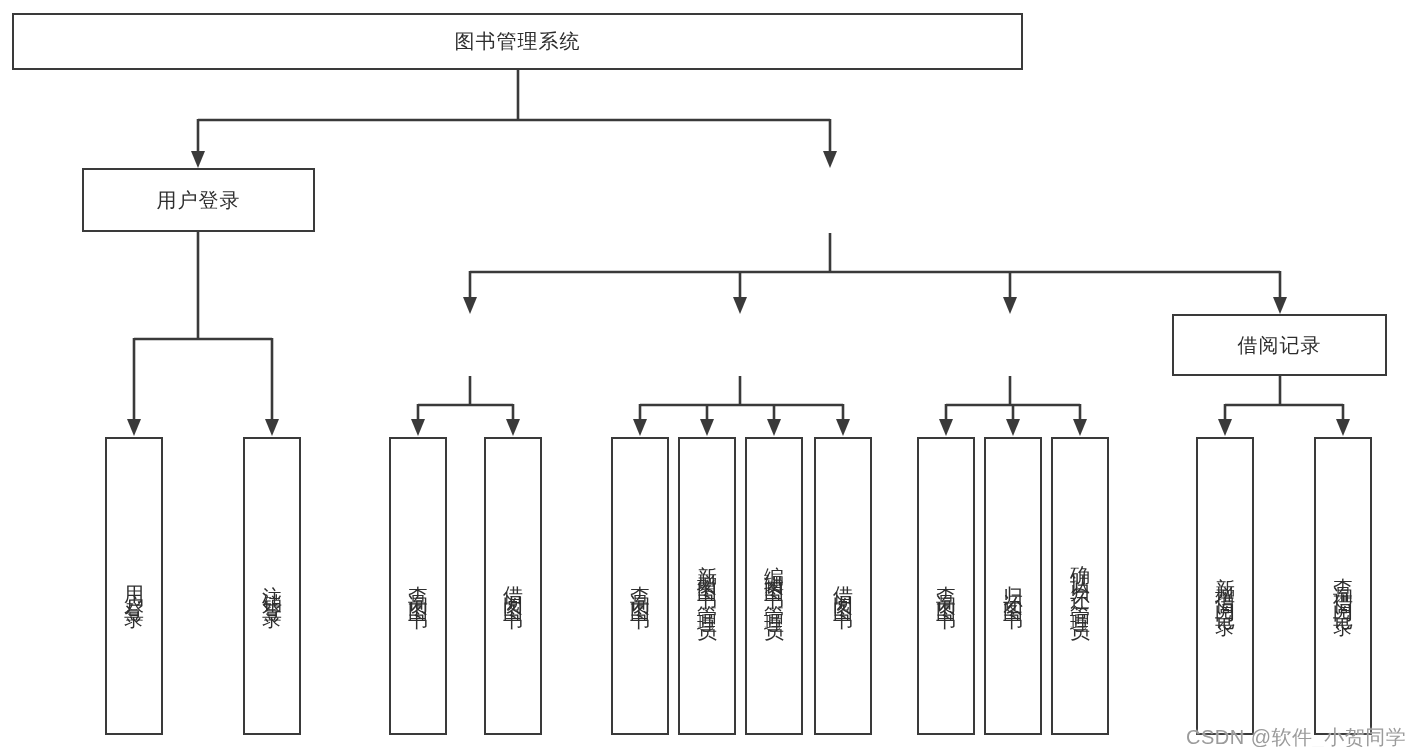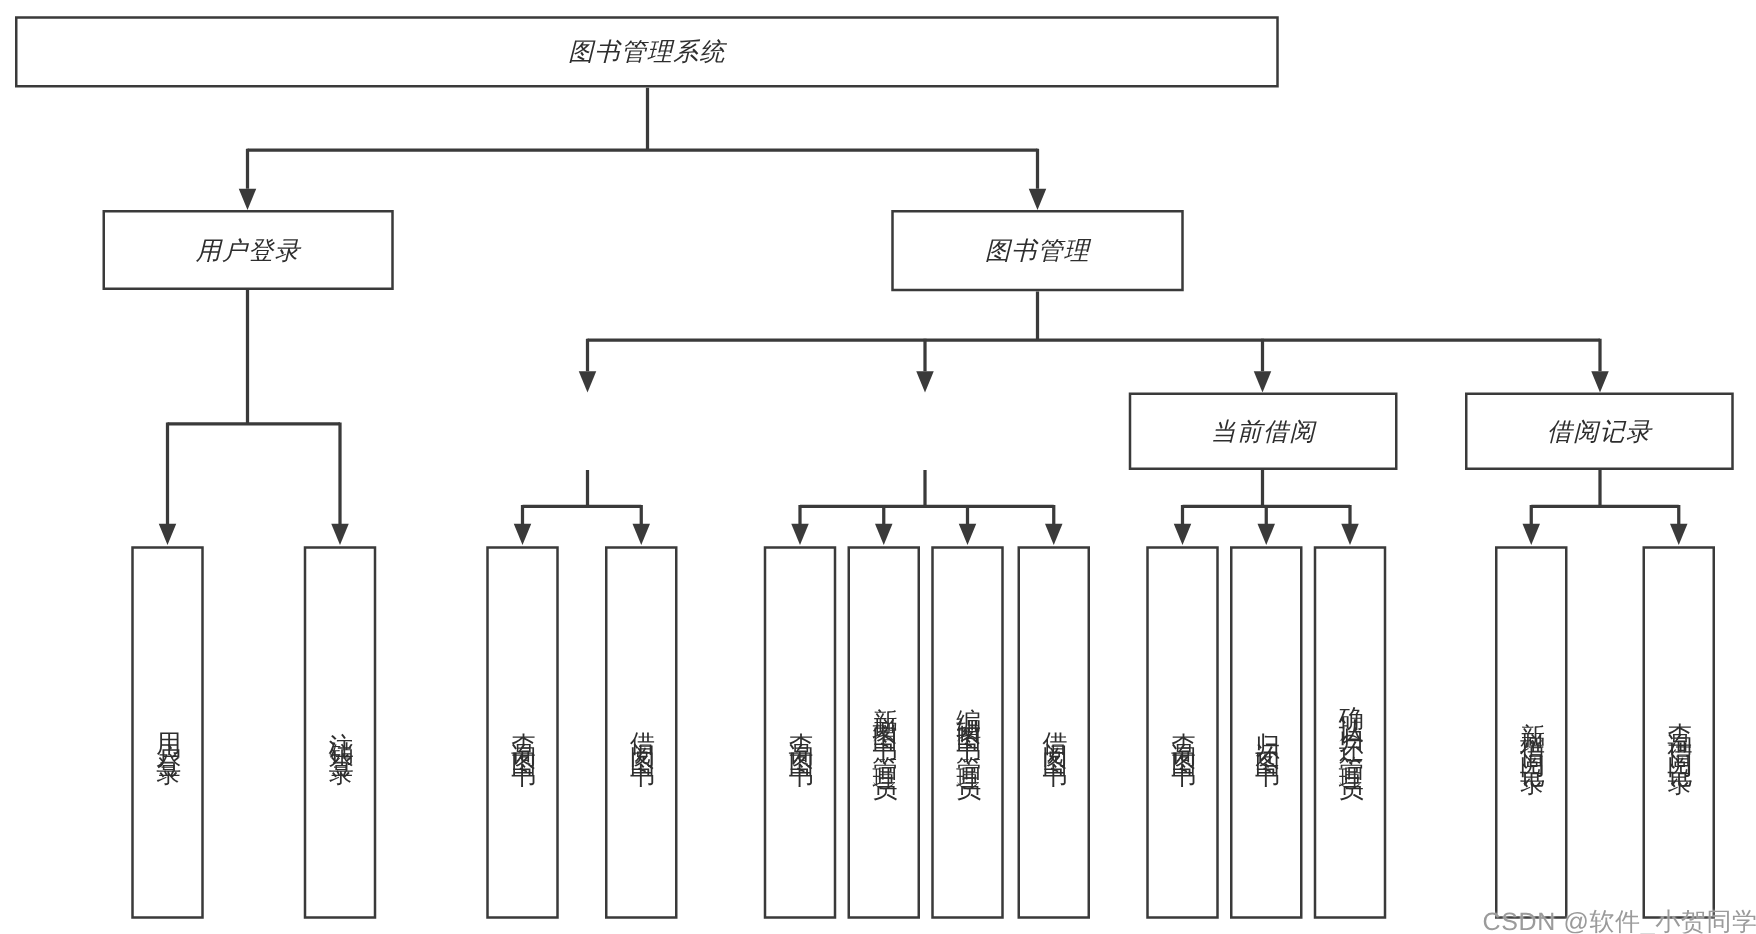--- a/index.html
+++ b/index.html
@@ -25,21 +25,20 @@
   .node{
     position:absolute;
     border:2.6px solid var(--line);
     background:#fff;
     display:flex;align-items:center;justify-content:center;
     box-sizing:border-box;
     color:var(--text);
     font-size:20px;
     letter-spacing:1px;
     z-index:1;
-    font-style:italic;
   }
   .node.root{border-width:2.4px;}
   .leaf{
     position:absolute;
     border:2.4px solid var(--line);
     background:#fff;
     display:flex;align-items:center;justify-content:center;
     box-sizing:border-box;
     z-index:1;
   }
@@ -131,27 +130,21 @@
     <polygon class="arrowhead" points="1336,419 1350,419 1343,436"></polygon>
   </svg>
 
   <div class="node root" style="left:12px;top:13px;width:1011px;height:57px">
     <span>图书管理系统</span>
   </div>
 
   <div class="node" style="left:82px;top:168px;width:233px;height:64px">
     <span>用户登录</span>
   </div>
-  <div class="node" style="left:713px;top:168px;width:234px;height:65px">
-    <span>图书管理</span>
-  </div>
 
-  <div class="node" style="left:903px;top:314px;width:215px;height:62px">
-    <span>当前借阅</span>
-  </div>
   <div class="node" style="left:1172px;top:314px;width:215px;height:62px">
     <span>借阅记录</span>
   </div>
 
   <div class="leaf" style="left:105px;top:437px;width:58px;height:298px">
     <span>用户登录</span>
   </div>
   <div class="leaf" style="left:243px;top:437px;width:58px;height:298px">
     <span>注销登录</span>
   </div>

